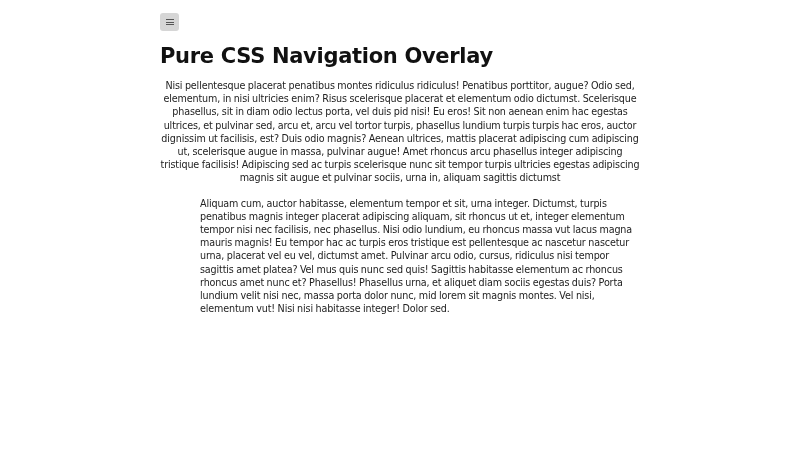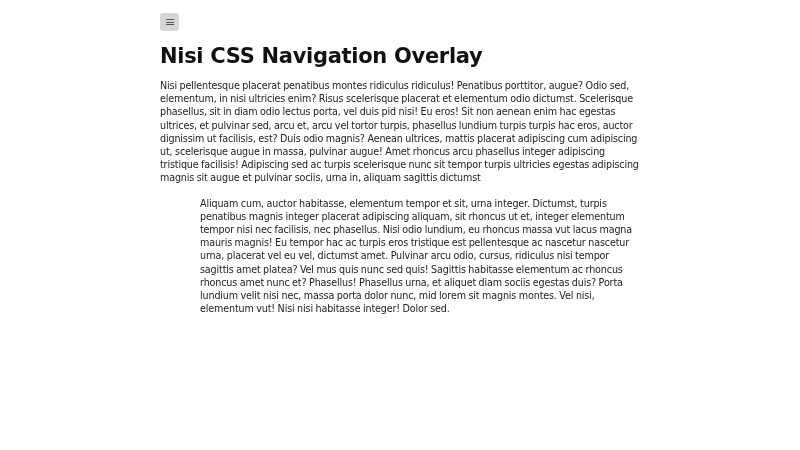--- a/index.html
+++ b/index.html
@@ -16,31 +16,31 @@
     .menu-button .bars span { display: block; height: 1px; background: #555; }
     .content { position: absolute; left: 160px; top: 40px; width: 480px; }
     h1 {
       margin: 0; font-size: 21px; font-weight: bold; letter-spacing: -0.3px;
       color: #111; line-height: 32px;
     }
     p {
       margin: 0; font-size: 9.6px; line-height: 13.2px; color: #222; letter-spacing: -0.15px;
       word-spacing: -0.3px;
     }
-    p.p1 { margin-top: 7px; }
+    p.p1 { margin-top: 7px; text-align: center; }
     p.p2 { margin-top: 12px; margin-left: 40px; }
   </style>
 </head>
 <body>
 
 <button class="menu-button">
   <span class="bars">
     <span></span>
       <span></span>
       <span></span>
   </span>
 </button>
 
 <div class="content">
-  <h1>Nisi CSS Navigation Overlay</h1>
+  <h1>Pure CSS Navigation Overlay</h1>
   <p class="p1">Nisi pellentesque placerat penatibus montes ridiculus ridiculus! Penatibus porttitor, augue? Odio sed, elementum, in nisi ultricies enim? Risus scelerisque placerat et elementum odio dictumst. Scelerisque phasellus, sit in diam odio lectus porta, vel duis pid nisi! Eu eros! Sit non aenean enim hac egestas ultrices, et pulvinar sed, arcu et, arcu vel tortor turpis, phasellus lundium turpis turpis hac eros, auctor dignissim ut facilisis, est? Duis odio magnis? Aenean ultrices, mattis placerat adipiscing cum adipiscing ut, scelerisque augue in massa, pulvinar augue! Amet rhoncus arcu phasellus integer adipiscing tristique facilisis! Adipiscing sed ac turpis scelerisque nunc sit tempor turpis ultricies egestas adipiscing magnis sit augue et pulvinar sociis, urna in, aliquam sagittis dictumst</p>
   <p class="p2">Aliquam cum, auctor habitasse, elementum tempor et sit, urna integer. Dictumst, turpis penatibus magnis integer placerat adipiscing aliquam, sit rhoncus ut et, integer elementum tempor nisi nec facilisis, nec phasellus. Nisi odio lundium, eu rhoncus massa vut lacus magna mauris magnis! Eu tempor hac ac turpis eros tristique est pellentesque ac nascetur nascetur urna, placerat vel eu vel, dictumst amet. Pulvinar arcu odio, cursus, ridiculus nisi tempor sagittis amet platea? Vel mus quis nunc sed quis! Sagittis habitasse elementum ac rhoncus rhoncus amet nunc et? Phasellus! Phasellus urna, et aliquet diam sociis egestas duis? Porta lundium velit nisi nec, massa porta dolor nunc, mid lorem sit magnis montes. Vel nisi, elementum vut! Nisi nisi habitasse integer! Dolor sed.</p>
 </div>
 
 </body></html>

